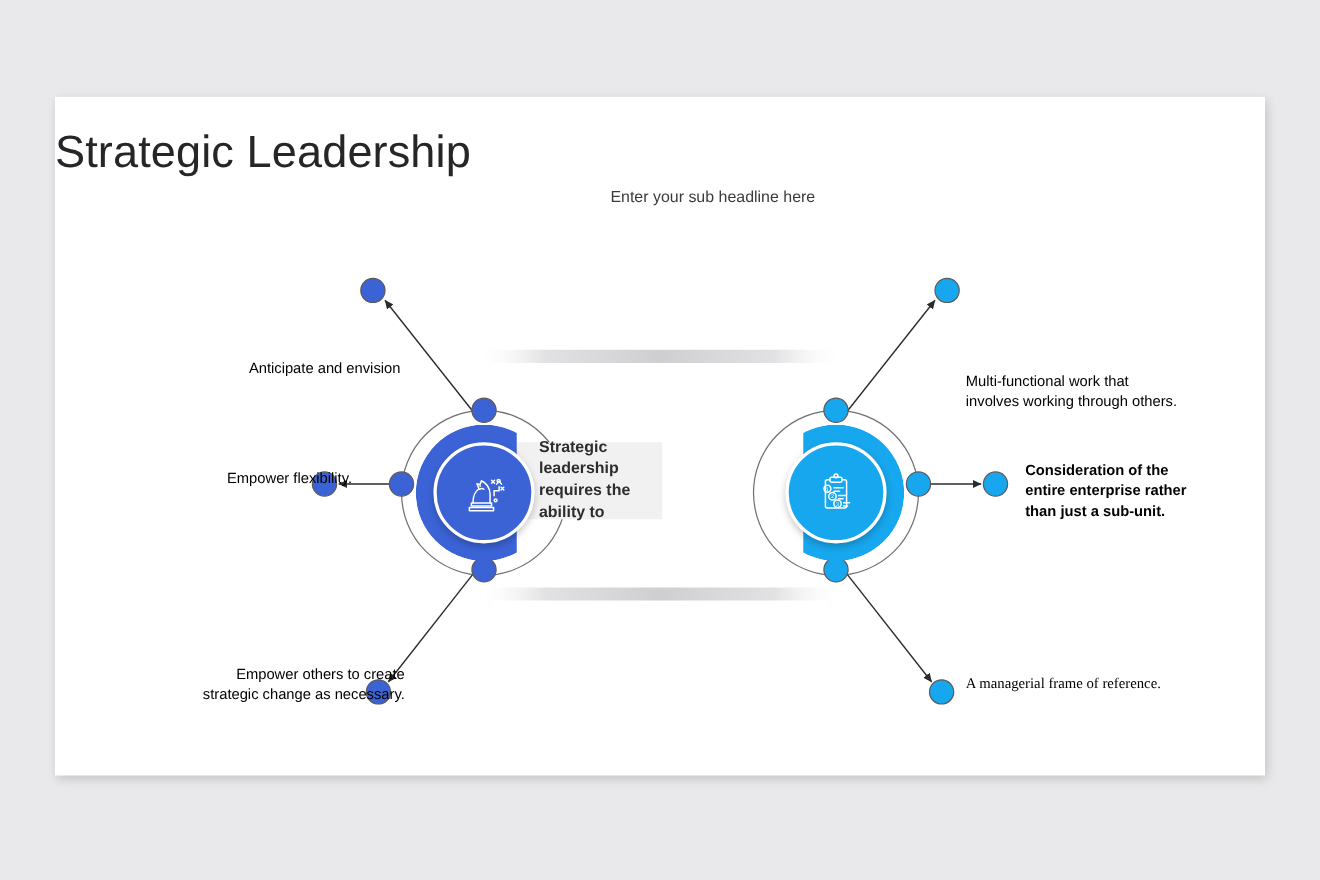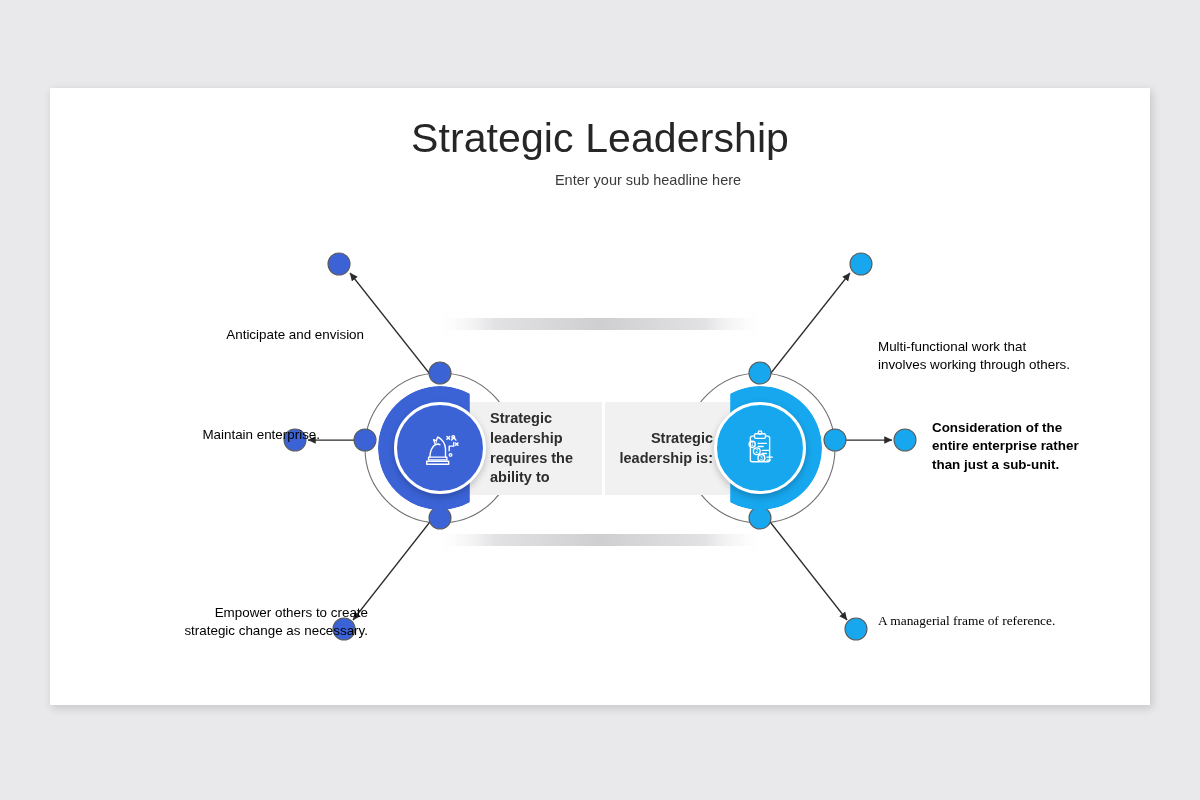--- a/index.html
+++ b/index.html
@@ -30,21 +30,21 @@
     background: #ffffff;
     box-shadow: 2px 3px 9px rgba(0,0,0,0.16);
   }
 
   
   #title {
     position: absolute;
     left: 0;
     top: 27px;
     width: 1100px;
-    text-align: center;
+    text-align: left;
     font-size: 41px;
     font-weight: 400;
     color: #262626;
     letter-spacing: 0.1px;
     white-space: nowrap;
   }
   #subtitle {
     position: absolute;
     left: 0;
     top: 84px;
@@ -72,21 +72,21 @@
     position: absolute;
     background: #f1f1f1;
     display: flex;
     align-items: center;
     box-sizing: border-box;
   }
   #card-left {
     left: 385px;
     top: 314px;
     width: 167px;
-    height: 93px;
+    height: 70px;
     padding-left: 55px;
     justify-content: center;
   }
   #card-right {
     left: 555px;
     top: 314px;
     width: 160px;
     height: 93px;
     padding-right: 52px;
     justify-content: flex-end;
@@ -222,24 +222,20 @@
       <circle cx="811" cy="176" r="11" fill="#17a7ee" stroke="#5b5b5b" stroke-width="1.1"></circle>
       <circle cx="855" cy="352" r="11" fill="#17a7ee" stroke="#5b5b5b" stroke-width="1.1"></circle>
       <circle cx="806" cy="541" r="11" fill="#17a7ee" stroke="#5b5b5b" stroke-width="1.1"></circle>
     </svg>
 
     <div class="center-card" id="card-left">
       <div class="ctext">Strategic
 leadership requires
 the ability to</div>
     </div>
-    <div class="center-card" id="card-right">
-      <div class="ctext">Strategic
-leadership is:</div>
-    </div>
 
     <div class="hub" id="hub-left">
       <div class="arc"></div>
       <div class="core">
         <span>
           <svg width="44" height="44" viewBox="0 0 48 48" fill="none" stroke="#ffffff" stroke-width="1.5" stroke-linecap="round" stroke-linejoin="round">
 
             <path d="M13 34 C13 27 15 23 19 20 L17 15 L20 16 L21.5 12 C26 14 30 19 30 25 L30 34"></path>
             <path d="M19.5 20.5 c1.6 -1 3.2 -1 4.4 0"></path>
             <circle cx="20.2" cy="17.4" r="0.8" fill="#ffffff" stroke="none"></circle>
@@ -277,21 +273,21 @@
             <path d="M26.5 26.6 h7 M26.5 30 h4.5"></path>
             <circle cx="25.5" cy="34.8" r="3.7"></circle>
             <text x="25.5" y="36.9" font-size="5.4" fill="#ffffff" stroke="none" text-anchor="middle" font-family="'Liberation Sans', sans-serif">3</text>
             <path d="M31.5 33.9 h6 M31.5 37.2 h4"></path>
           </svg>
         </span>
       </div>
     </div>
 
     <div class="spoke-label right-align" id="lbl-l1">Anticipate and envision</div>
-    <div class="spoke-label right-align" id="lbl-l2">Maintain enterprise.</div>
+    <div class="spoke-label right-align" id="lbl-l2">Empower flexibility.</div>
     <div class="spoke-label right-align" id="lbl-l3">Empower others to create
 strategic change as necessary.</div>
 
     <div class="spoke-label left-align" id="lbl-r1">Multi-functional work that
 involves working through others.</div>
     <div class="spoke-label left-align" id="lbl-r2">Consideration of the
 entire enterprise rather
 than just a sub-unit.</div>
     <div class="spoke-label left-align" id="lbl-r3">A managerial frame of reference.</div>
 

